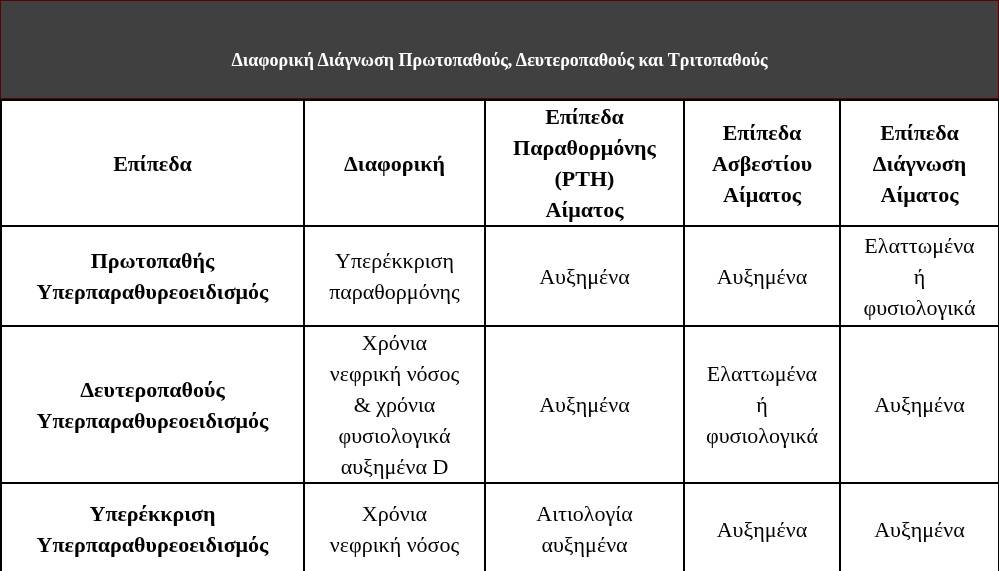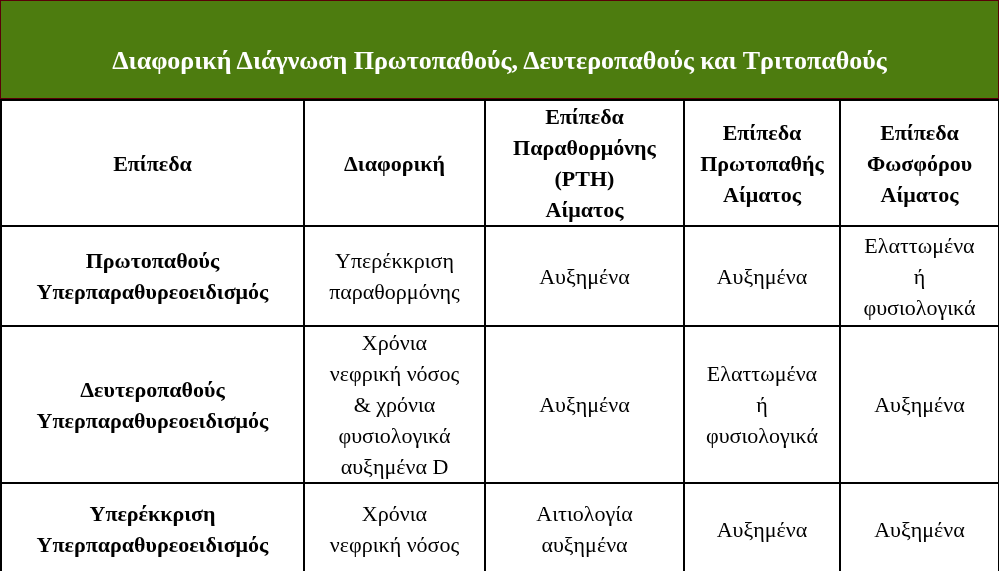--- a/index.html
+++ b/index.html
@@ -1,22 +1,22 @@
 <!DOCTYPE html>
 <html><head>
 <meta charset="utf-8">
 <style>
   html, body { margin: 0; padding: 0; background: #ffffff; }
   body { width: 999px; height: 571px; overflow: hidden; font-family: "Liberation Serif", "DejaVu Serif", serif; color: #000; }
   .wrap { position: relative; width: 999px; height: 571px; }
   .title-bar {
     position: absolute; left: 0; top: 0; width: 999px; height: 99px;
-    background: #4d7c0f; color: #fff; border: 1px solid #5a0008; box-sizing: border-box;
+    background: #404040; color: #fff; border: 1px solid #5a0008; box-sizing: border-box;
     display: flex; flex-direction: column; align-items: center; justify-content: center;
-    font-weight: bold; font-size: 26px; line-height: 29px; text-align: center;
+    font-weight: bold; font-size: 18px; line-height: 29px; text-align: center;
     padding-top: 21px;
   }
   table {
     position: absolute; left: 0; top: 99px; width: 998px;
     border-collapse: collapse; table-layout: fixed;
   }
   td, th {
     border: 2px solid #000; text-align: center; vertical-align: middle;
     font-size: 22px; line-height: 31px; padding: 0 4px; box-sizing: border-box;
   }
@@ -53,33 +53,33 @@
         <span class="line">Διαφορική</span>
       </th>
       <th>
         <span class="line">Επίπεδα</span>
         <span class="line">Παραθορμόνης</span>
         <span class="line">(PTH)</span>
         <span class="line">Αίματος</span>
       </th>
       <th>
         <span class="line">Επίπεδα</span>
-        <span class="line">Πρωτοπαθής</span>
+        <span class="line">Ασβεστίου</span>
         <span class="line">Αίματος</span>
       </th>
       <th>
         <span class="line">Επίπεδα</span>
-        <span class="line">Φωσφόρου</span>
+        <span class="line">Διάγνωση</span>
         <span class="line">Αίματος</span>
       </th>
     </tr>
 
     <tr class="r1">
       <td class="cond">
-        <span class="line">Πρωτοπαθούς</span>
+        <span class="line">Πρωτοπαθής</span>
         <span class="line">Υπερπαραθυρεοειδισμός</span>
       </td>
       <td>
         <span class="line">Υπερέκκριση</span>
         <span class="line">παραθορμόνης</span>
       </td>
       <td>
         <span class="line">Αυξημένα</span>
       </td>
       <td>

